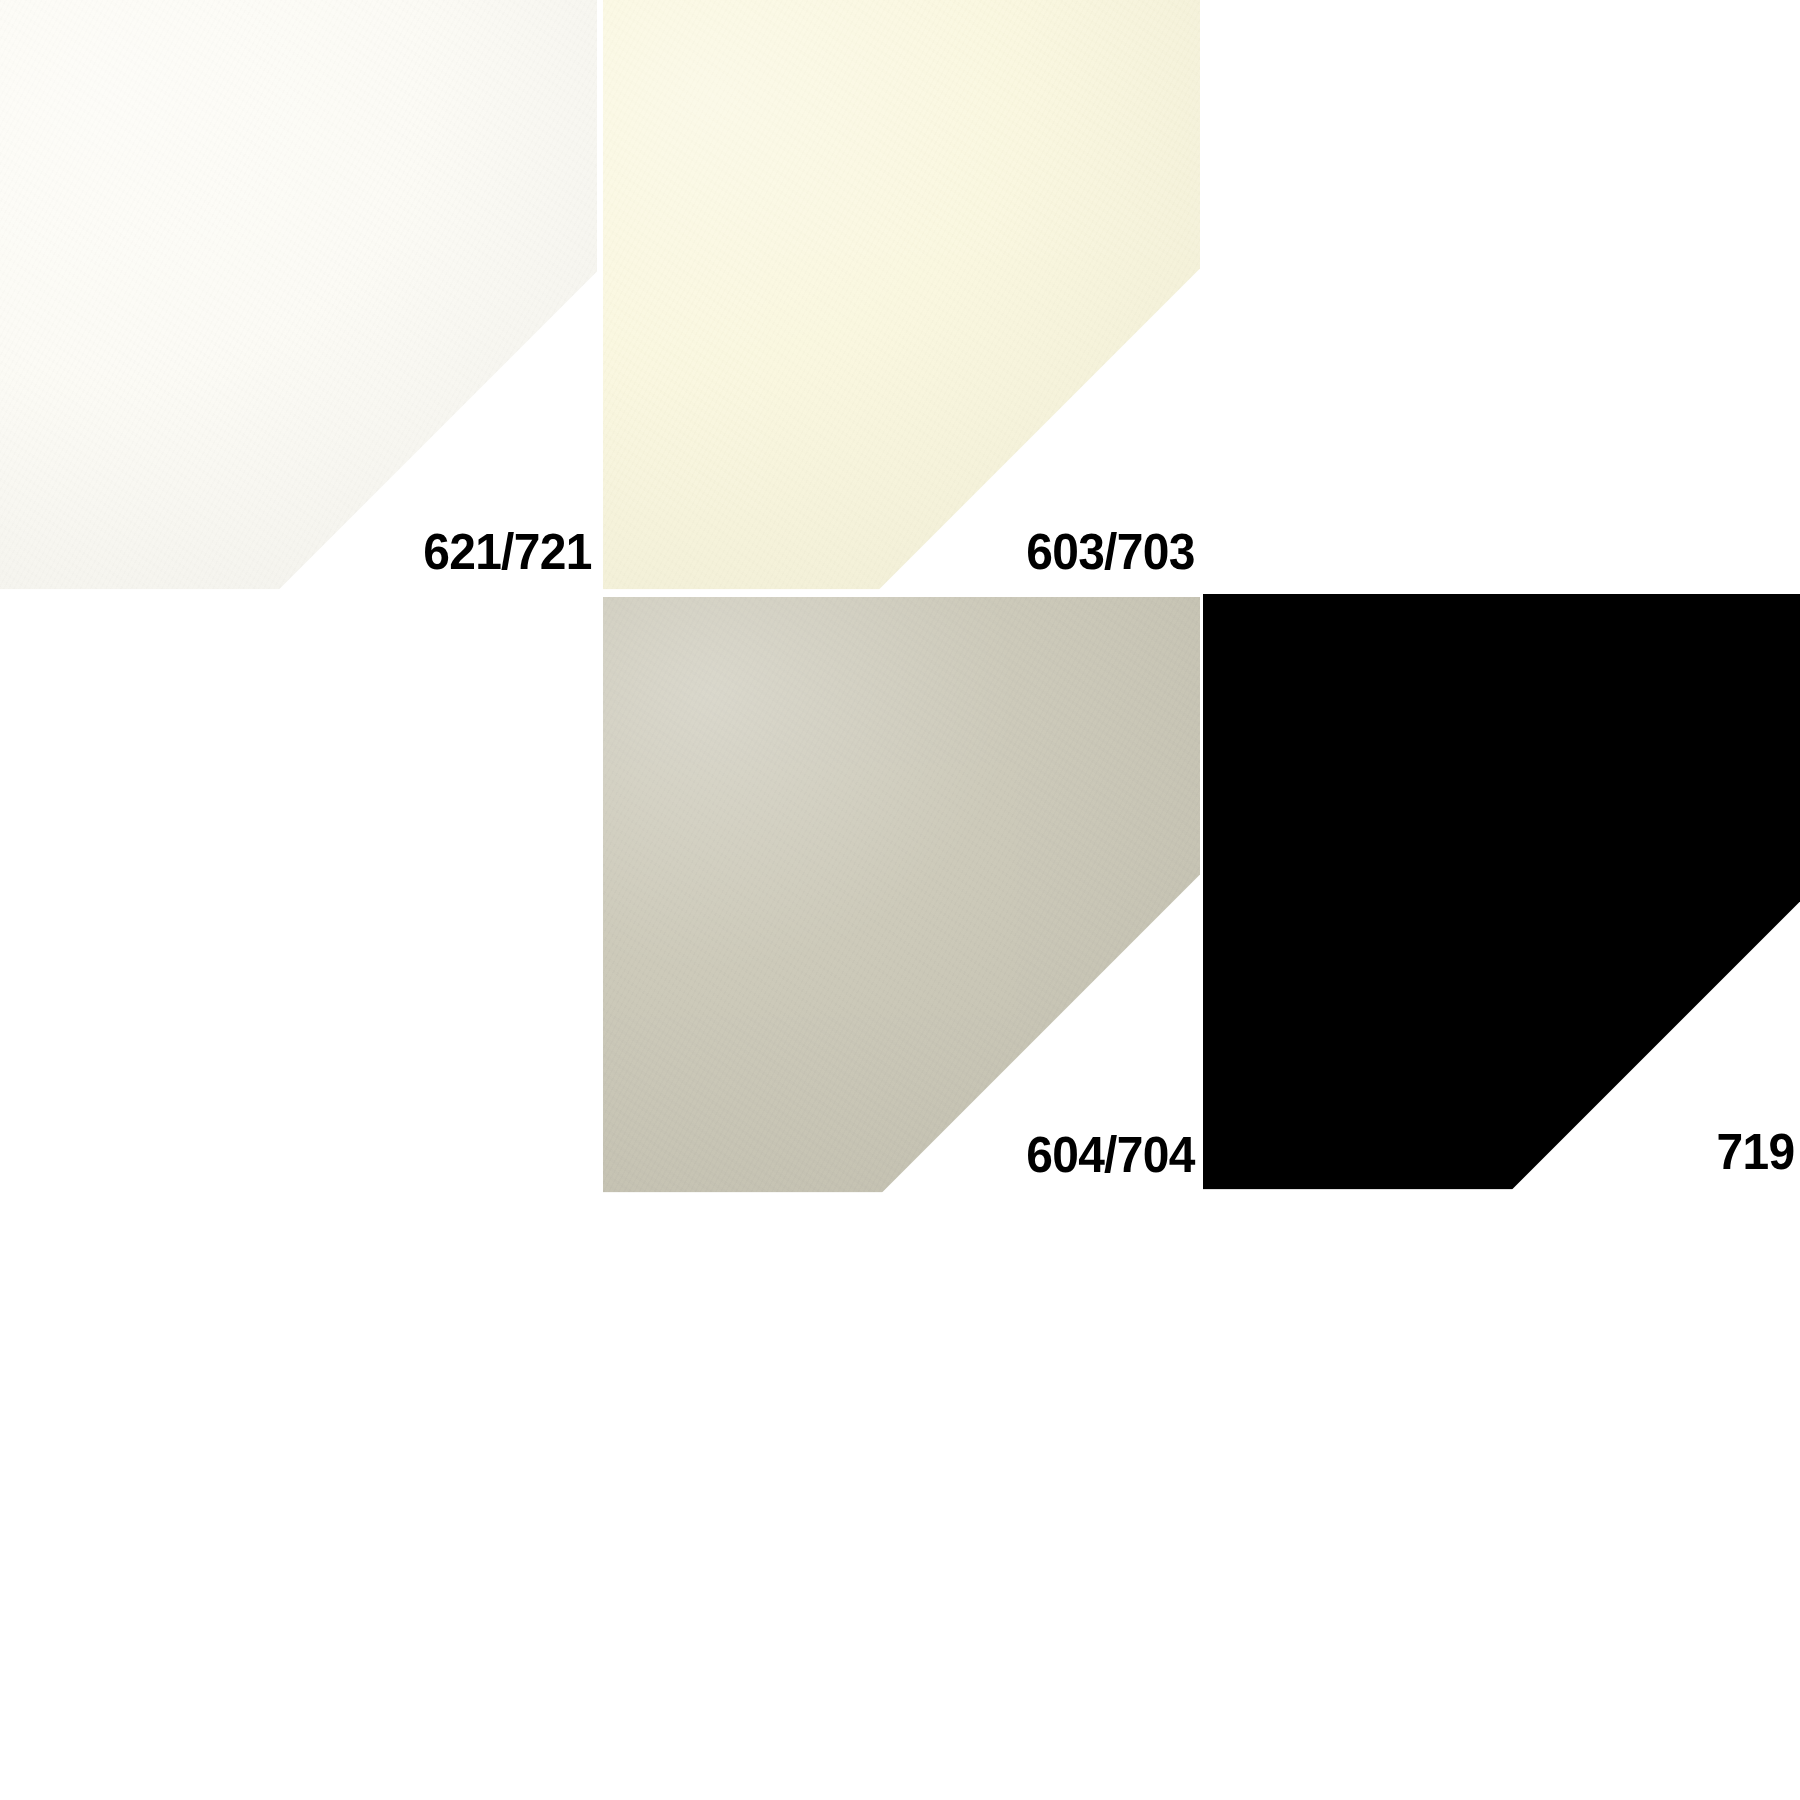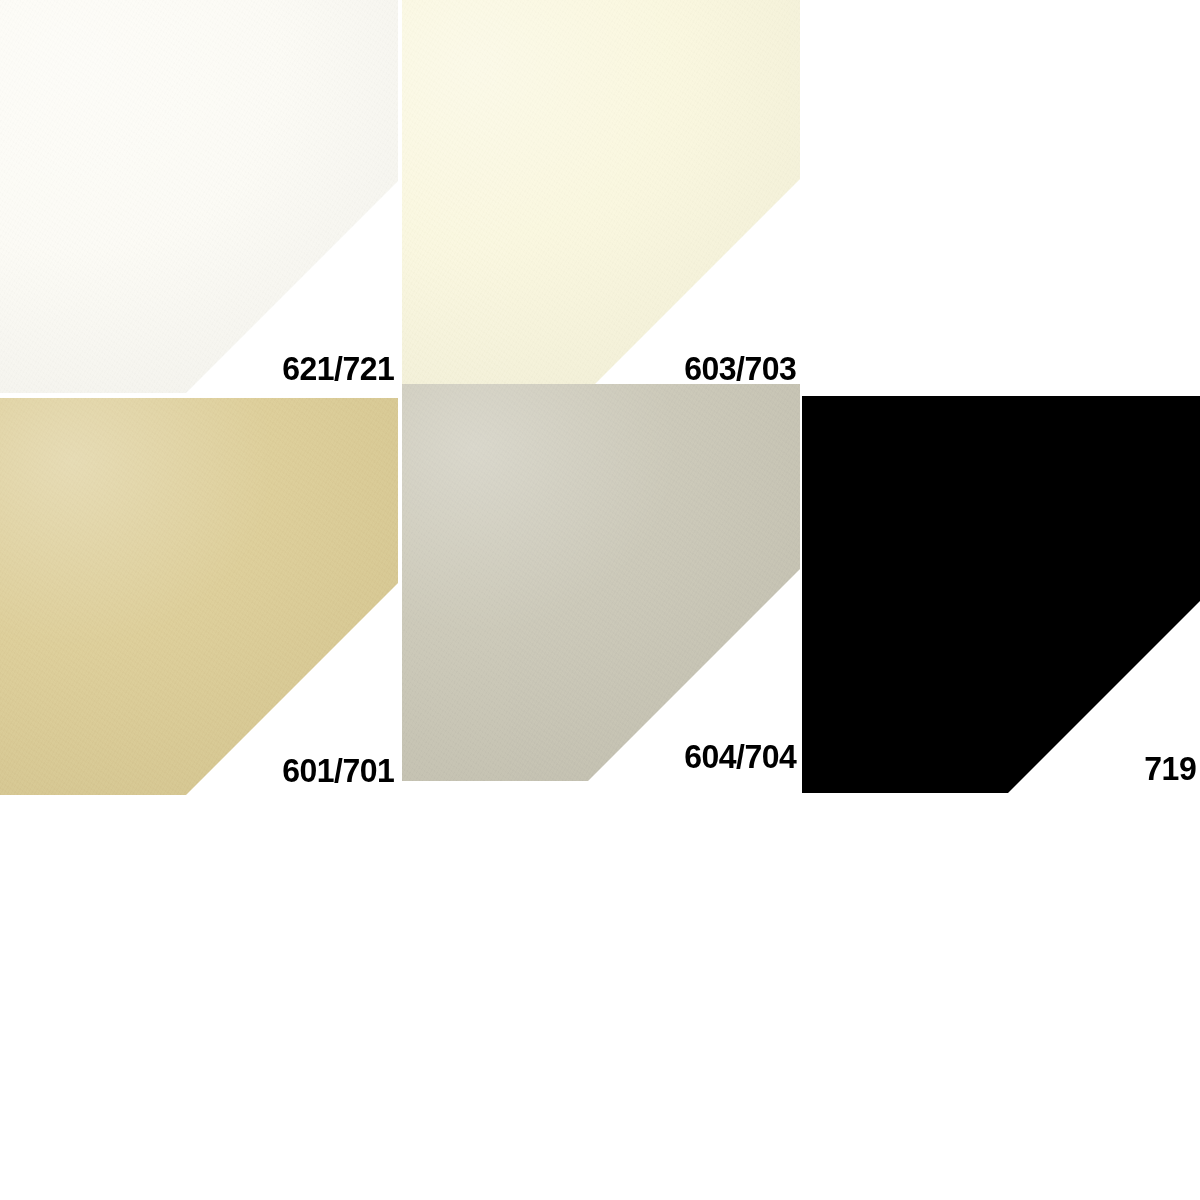--- a/index.html
+++ b/index.html
@@ -99,28 +99,21 @@
       </div>
       <div class="swatch-label" style="color: rgb(0, 0, 0);">621/721</div>
     </div>
     <div class="swatch-tile" style="left: 402px; top: 0px; width: 398px; height: 393px;">
       <div class="chip" style="background: rgb(250, 247, 222); clip-path: polygon(0px 0px, 398px 0px, 398px 179px, 184px 393px, 0px 393px);">
         <div class="chip-grain"></div>
         <div class="chip-shade"></div>
       </div>
       <div class="swatch-label" style="color: rgb(0, 0, 0);">603/703</div>
     </div>
-    <div class="swatch-tile" style="left: 0px; top: 398px; width: 398px; height: 397px;">
-      <div class="chip" style="background: rgb(220, 204, 148); clip-path: polygon(0px 0px, 398px 0px, 398px 185px, 186px 397px, 0px 397px);">
-        <div class="chip-grain"></div>
-        <div class="chip-shade"></div>
-      </div>
-      <div class="swatch-label" style="color: rgb(0, 0, 0);">601/701</div>
-    </div>
-    <div class="swatch-tile" style="left: 402px; top: 384px; width: 398px; height: 397px; text-decoration: underline;">
+    <div class="swatch-tile" style="left: 402px; top: 398px; width: 398px; height: 397px; text-decoration: underline;">
       <div class="chip" style="background: rgb(201, 198, 181); clip-path: polygon(0px 0px, 398px 0px, 398px 185px, 186px 397px, 0px 397px);">
         <div class="chip-grain"></div>
         <div class="chip-shade"></div>
       </div>
       <div class="swatch-label" style="color: rgb(0, 0, 0);">604/704</div>
     </div>
     <div class="swatch-tile" style="left: 802px; top: 396px; width: 398px; height: 397px;">
       <div class="chip chip-dark" style="background: rgb(0, 0, 0); clip-path: polygon(0px 0px, 398px 0px, 398px 205px, 206px 397px, 0px 397px);">
         <div class="chip-grain"></div>
         <div class="chip-shade"></div>

